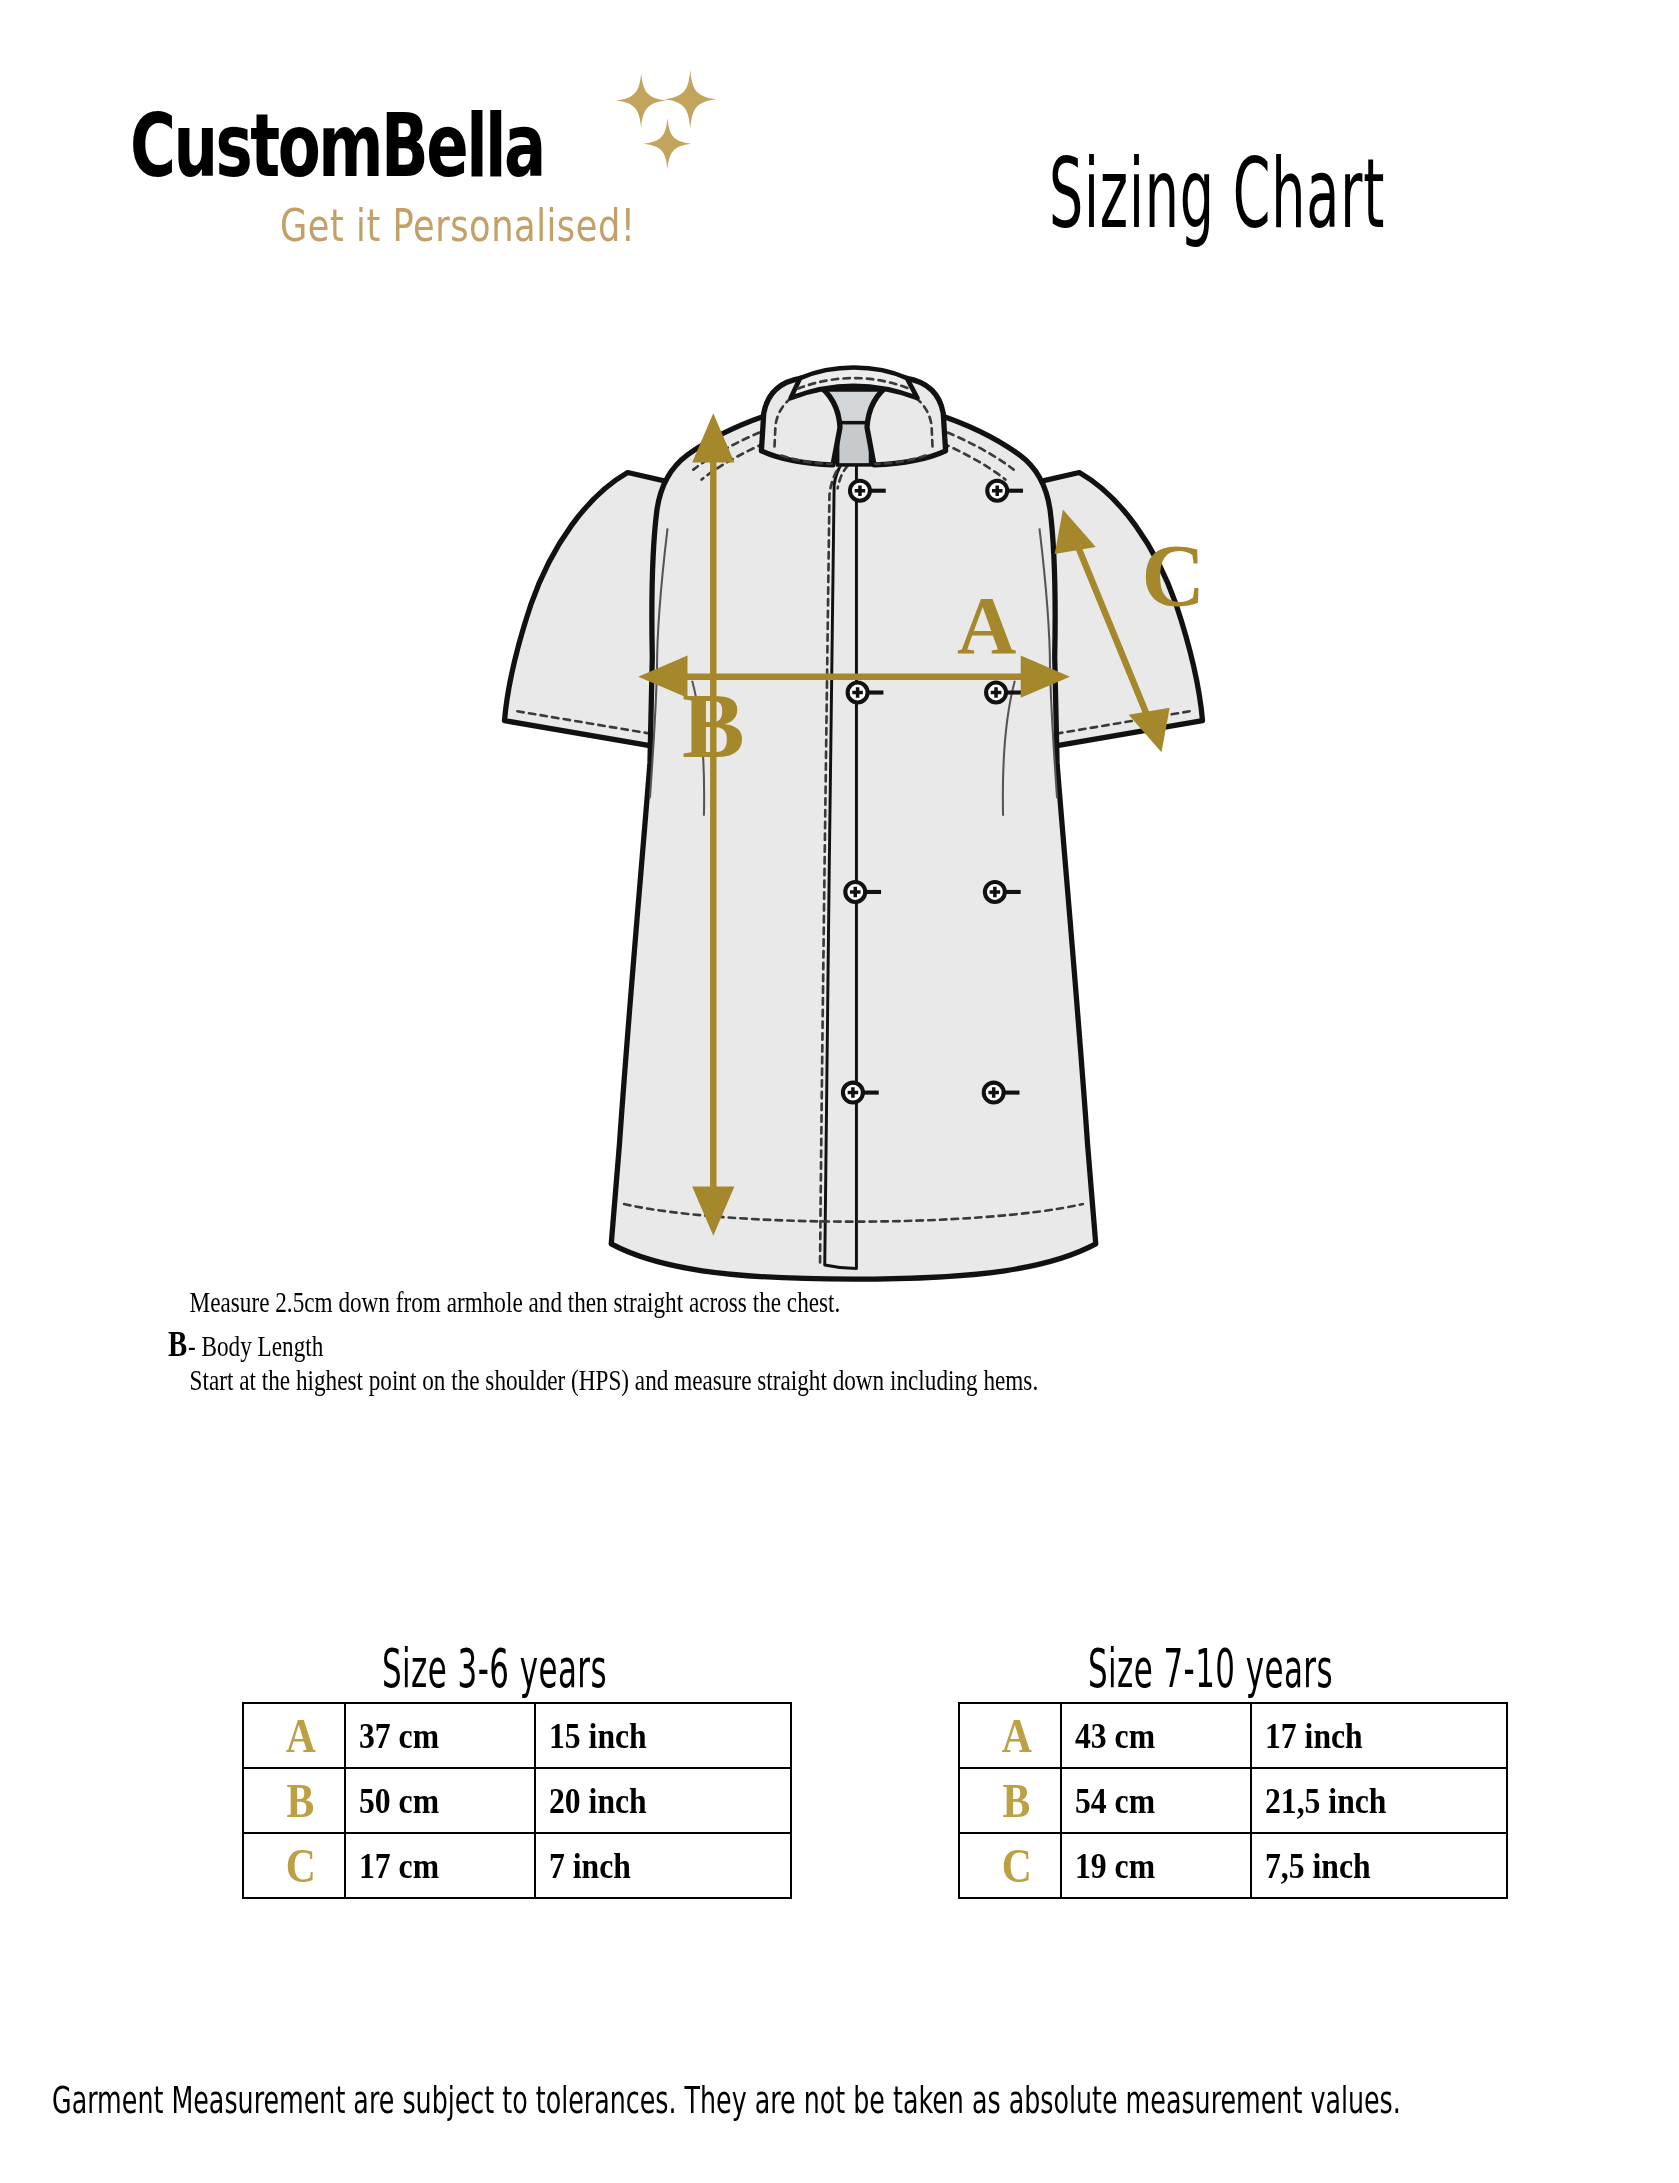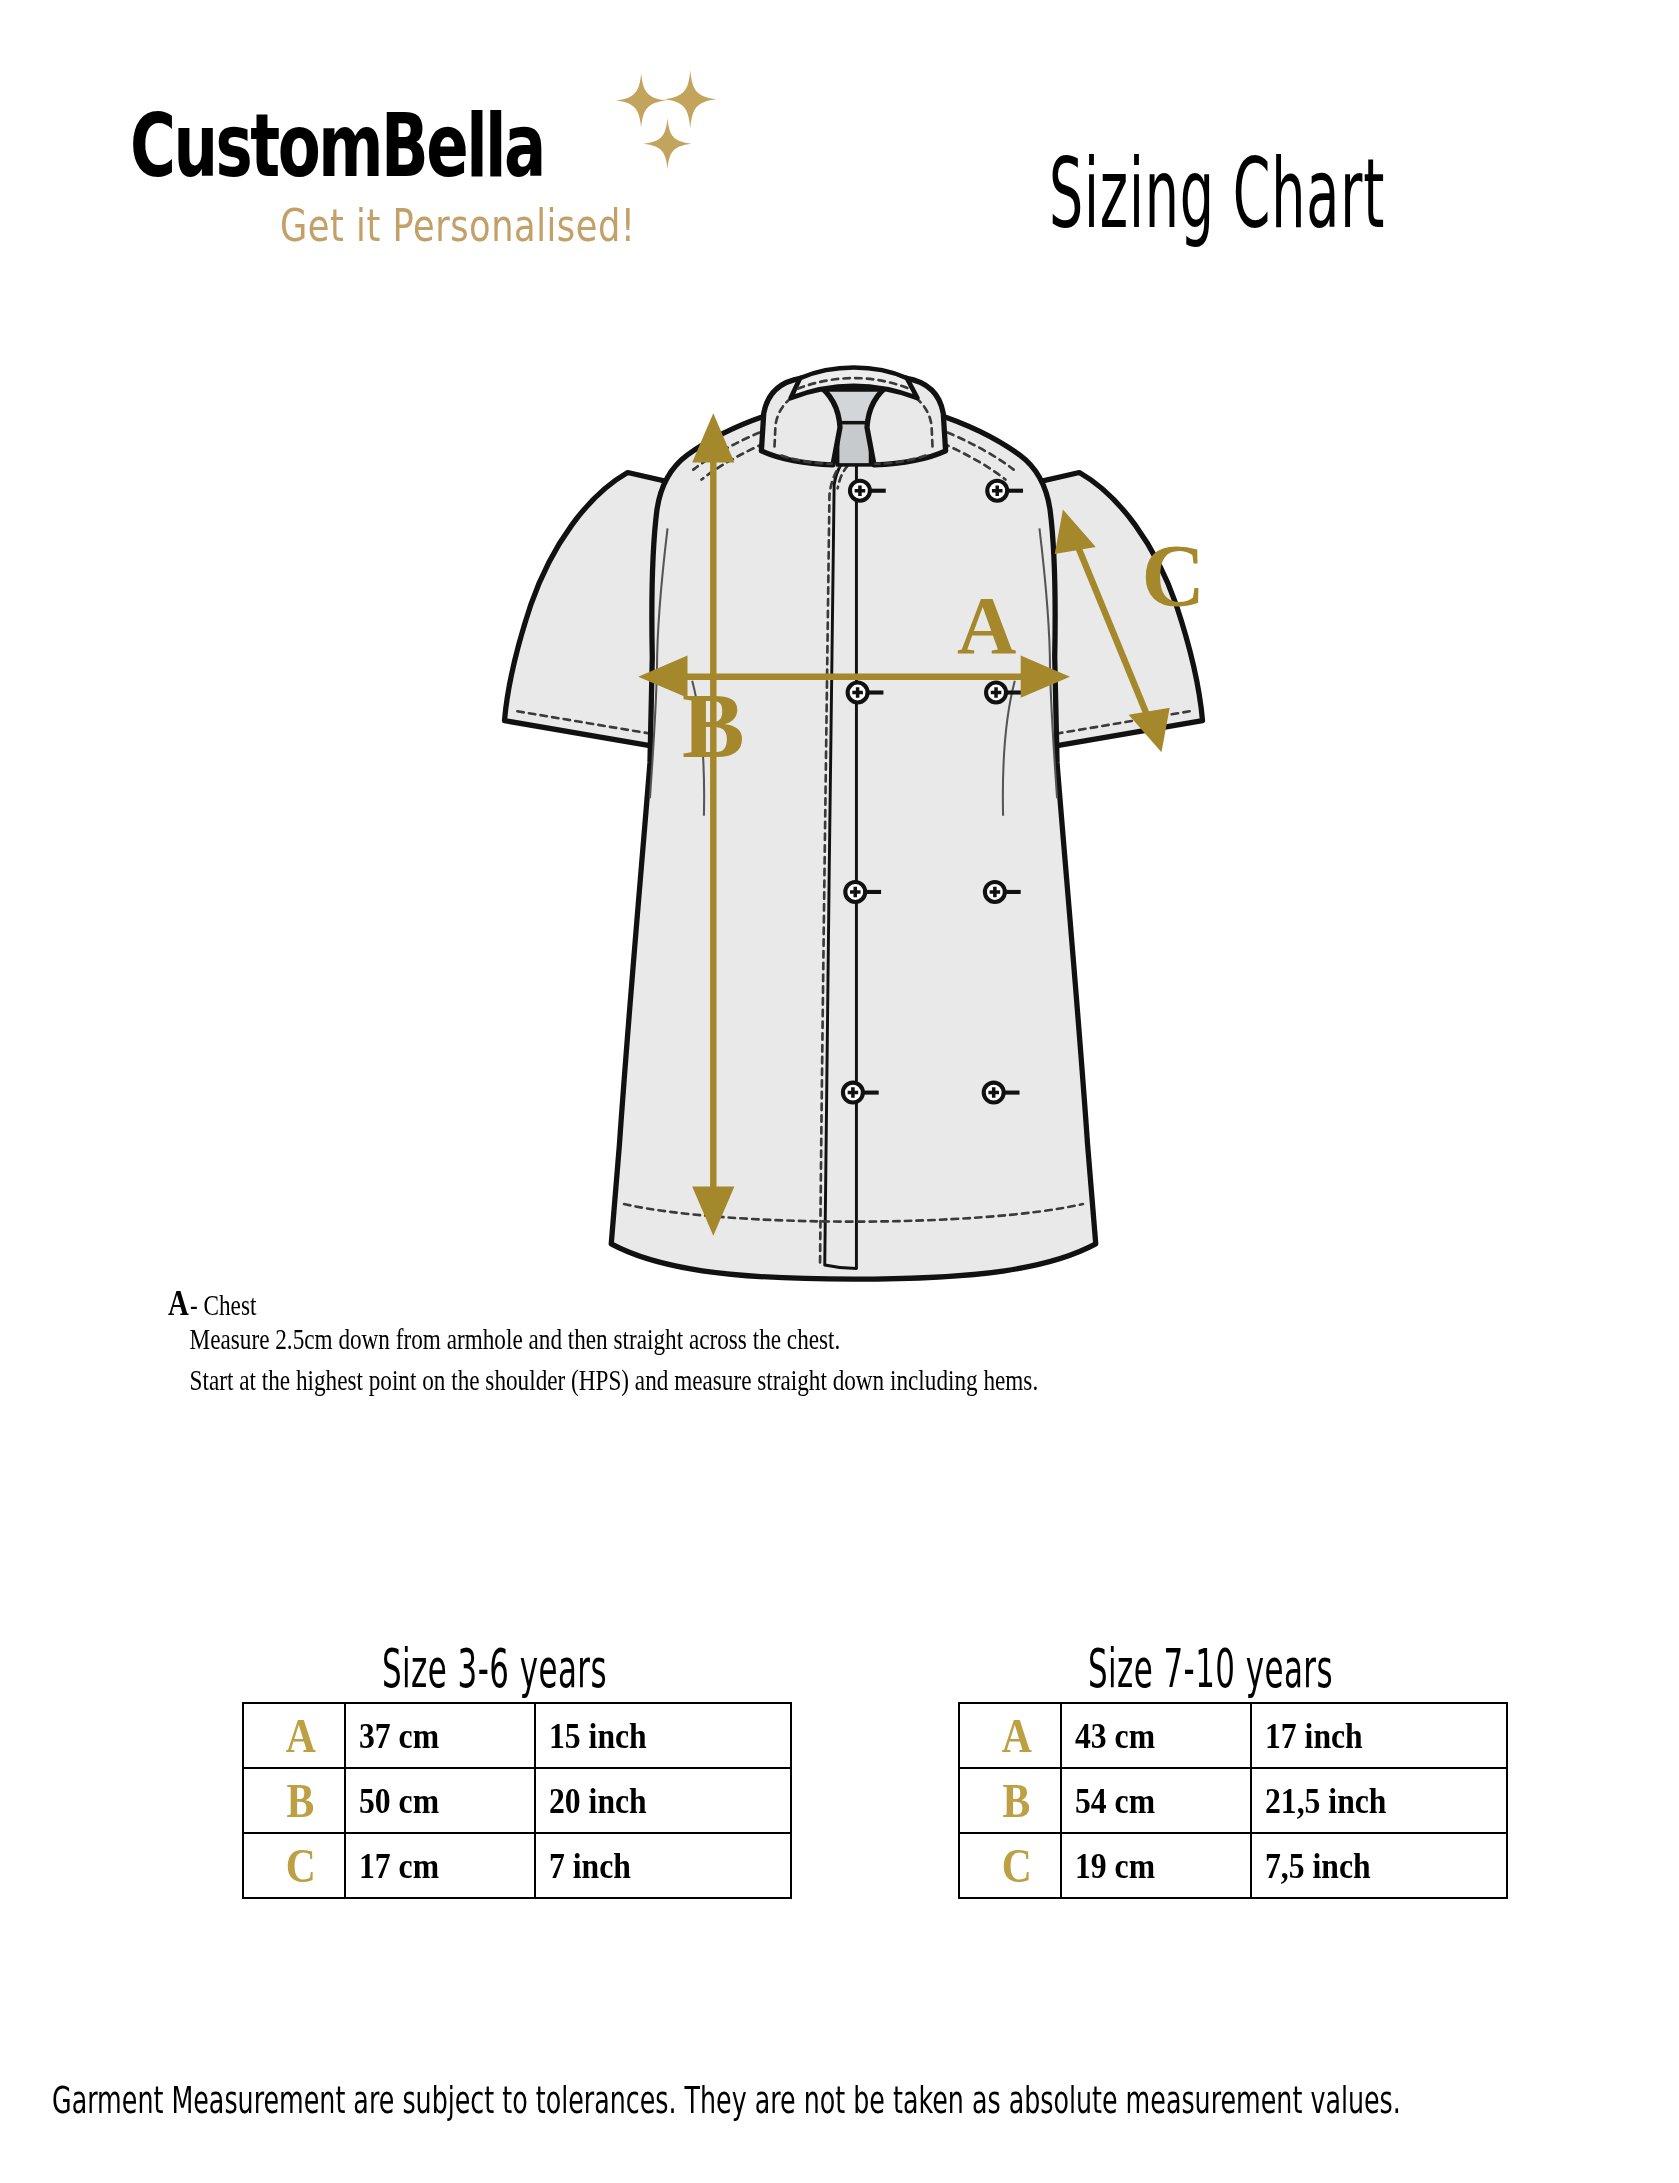--- a/index.html
+++ b/index.html
@@ -371,28 +371,28 @@
     <line class="measure" x1="1013" y1="320" x2="1140" y2="630"></line>
     <polygon class="measure-head" points="992,268 1048,332 978,344"></polygon>
     <polygon class="measure-head" points="1160,682 1104,618 1174,606"></polygon>
     <text class="meas-label" x="1180" y="430" font-size="150" text-anchor="middle">C</text>
   </svg>
 </div>
 
 <div id="descriptions">
 
   <div class="desc-block">
+    <div class="desc-line">Measure 2.5cm down from armhole and then straight across the chest.</div>
+  </div>
+
+  <div class="desc-block">
     <div class="desc-head">
-      <span class="desc-letter">A</span>
-      <span class="desc-name">- Chest</span>
+      <span class="desc-letter">B</span>
+      <span class="desc-name">- Body Length</span>
     </div>
-    <div class="desc-line">Measure 2.5cm down from armhole and then straight across the chest.</div>
-  </div>
-
-  <div class="desc-block">
     <div class="desc-line">Start at the highest point on the shoulder (HPS) and measure  straight down including hems.</div>
   </div>
 
 
 </div>
 
 <div id="size-tables">
 
   <div class="size-table-wrap" id="size-table-1">
     <div class="size-heading">Size 3-6 years</div>

